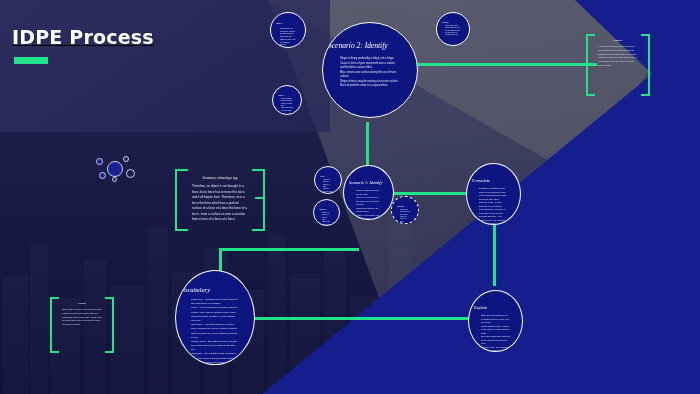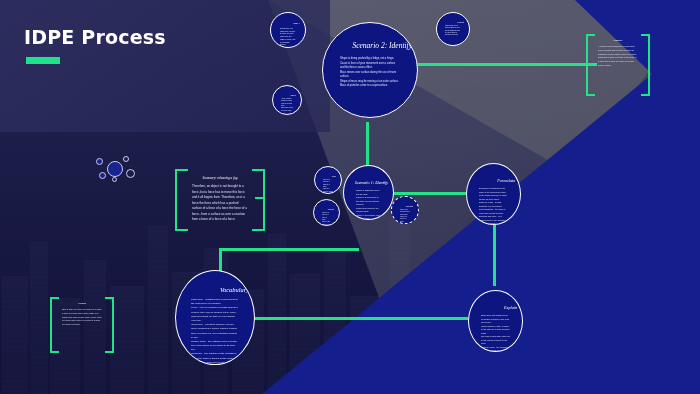--- a/index.html
+++ b/index.html
@@ -55,21 +55,21 @@
     -webkit-clip-path:polygon(575px 0, 700px 0, 700px 120px, 575px 0);
     clip-path:polygon(575px 0, 700px 0, 700px 120px, 575px 0);
   }
   
   .hdr-wash{
     position:absolute; left:0; top:0; width:330px; height:132px;
     background:linear-gradient(135deg, rgba(45,45,95,.92), rgba(38,38,86,.70));
   }
 
   
-  .header{ position:absolute; left:24px; top:26px; width:280px; z-index:40; }
+  .header{ position:absolute; left:12px; top:26px; width:280px; z-index:40;text-decoration:underline; }
   .header h1{
     font-size:19px; font-weight:bold; color:#ffffff; letter-spacing:.2px;
     font-family:"DejaVu Sans", sans-serif;
   }
   .rule{ width:34px; height:7px; background:#1fe38a; margin:9px 0 9px 2px; }
   .byline{ font-family:"Liberation Serif", serif; font-style:italic; font-size:13px; color:#e9e9f4; }
 
   
   .line{ position:absolute; background:#23e389; z-index:5; }
 
@@ -78,21 +78,21 @@
     position:absolute; border-radius:50%;
     background:#0c1580; border:1.4px solid #ffffff;
     overflow:hidden; z-index:10;
     display:flex; flex-direction:column; align-items:center;
     padding:4px 5px;
   }
   .node.small{ border-width:.9px; }
   .node.dashed{ border:1px dashed #ffffff; }
   .node .ttl{
     font-family:"Liberation Serif", serif; font-style:italic; color:#ffffff;
-    text-align:right; width:100%;
+    text-align:left; width:100%;
   }
   .node .body{ width:100%; color:#e3e6ff; }
   .node .body .li{ display:block; }
 
   
   .n-big .ttl{ font-size:7.5px; margin-top:14px; }
   .n-big .body{ font-size:2.6px; line-height:1.75; margin-top:7px; padding:0 12px; }
 
   .n-mid .ttl{ font-size:4.2px; margin-top:10px; }
   .n-mid .body{ font-size:2.1px; line-height:1.7; margin-top:4px; padding:0 7px; }

